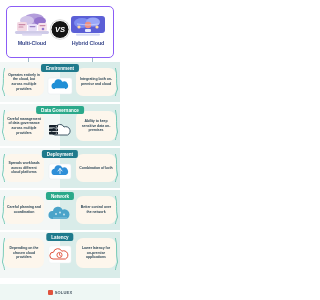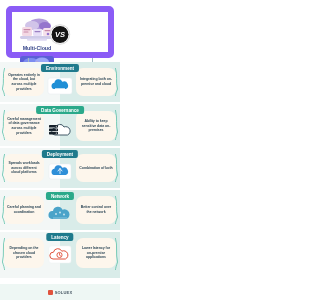--- a/index.html
+++ b/index.html
@@ -14,27 +14,26 @@
     width: 120px; height: 300px;
     background: #ffffff;
   }
 
   
   .header-card {
     position: absolute;
     left: 6px; top: 6px;
     width: 108px; height: 52px;
     background: #ffffff;
-    border: 6px solid #8b5cf6;
+    border: 1px solid #8b5cf6;
     border-radius: 5px;
     display: flex;
     align-items: flex-start;
     justify-content: space-between;
     padding: 4px 3px 0 3px;
-    flex-direction: column;
   }
   .hero {
     width: 44px;
     display: flex;
     flex-direction: column;
     align-items: center;
   }
   .hero-art { width: 40px; height: 28px; display:block; }
   .hero-title {
     font-size: 5.4px;

